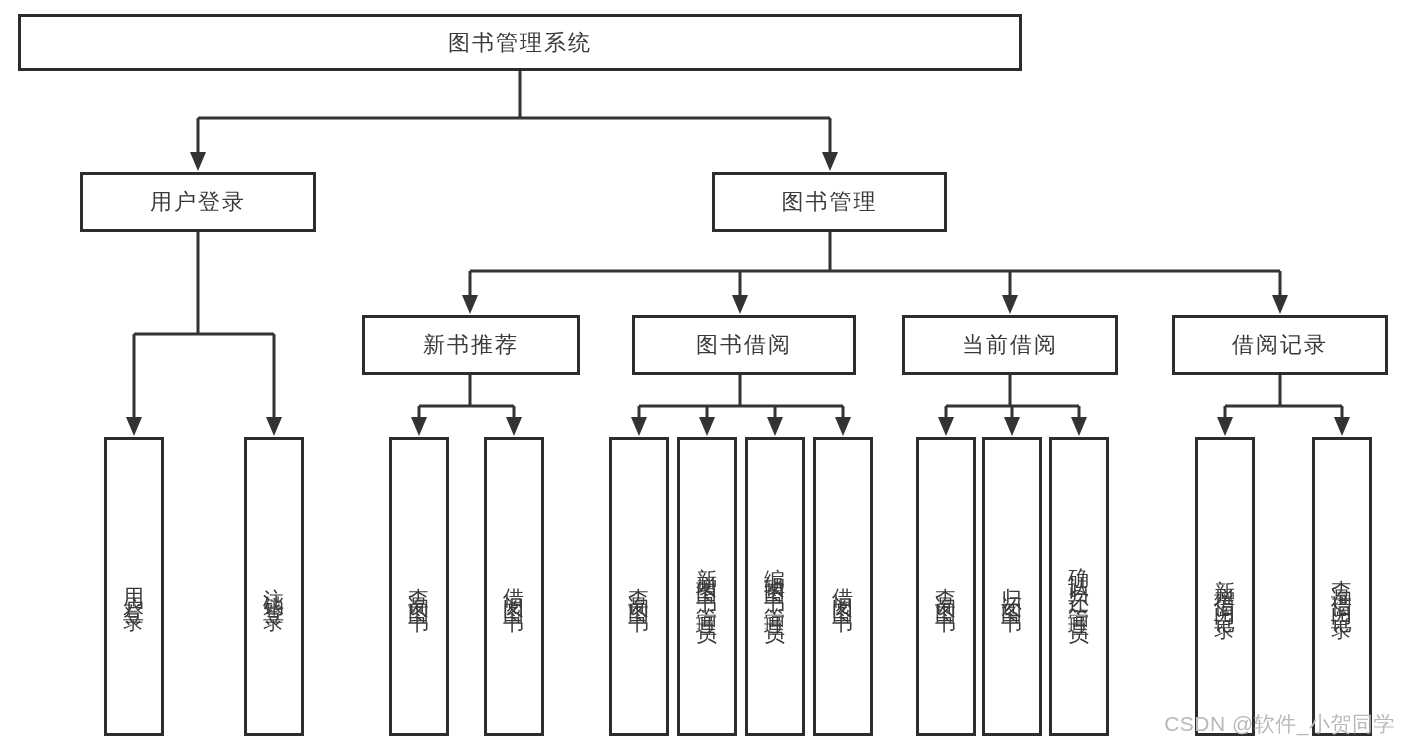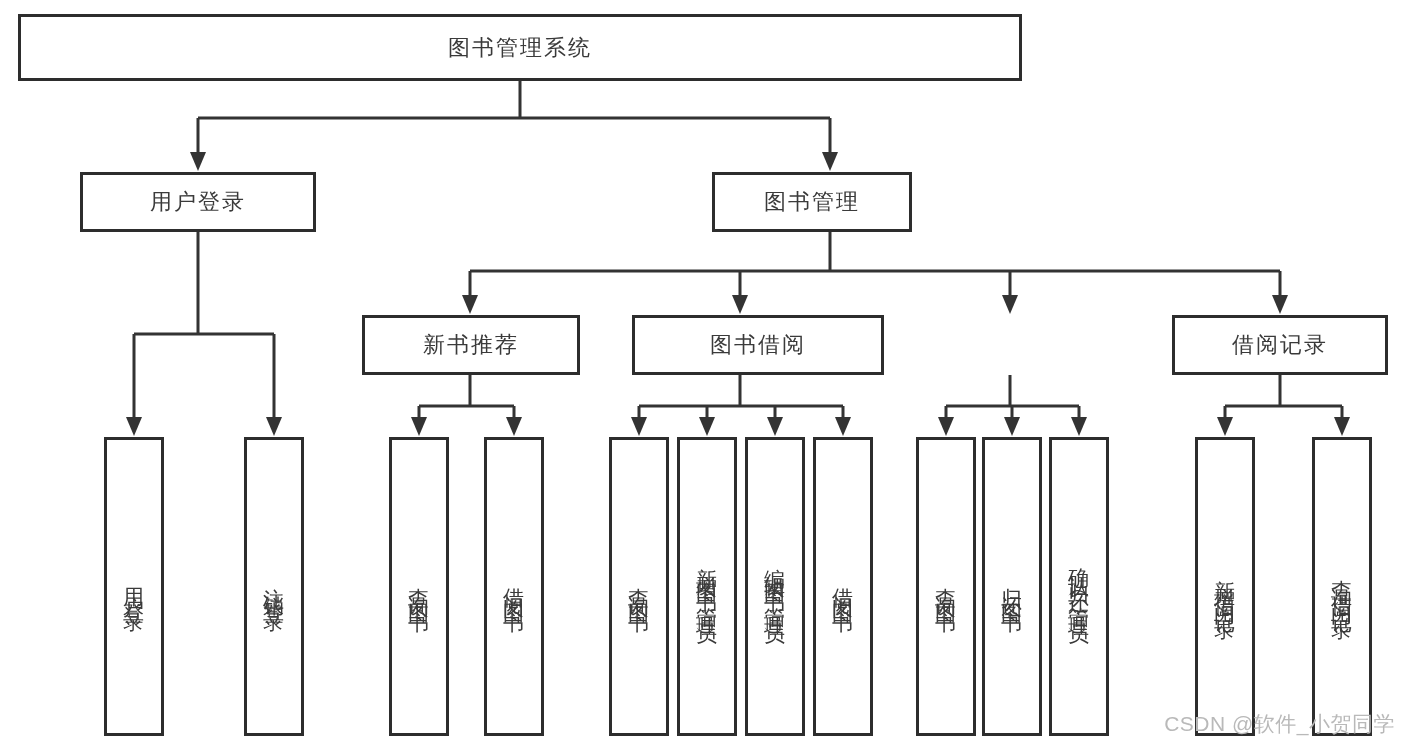--- a/index.html
+++ b/index.html
@@ -37,21 +37,21 @@
     justify-content: center;
     z-index: 2;
   }
   .h-box {
     font-size: 22px;
     letter-spacing: 2px;
     height: 60px;
   }
   .root-box {
     left: 18px; top: 14px;
-    width: 1004px; height: 67px;
+    width: 1004px; height: 57px;
   }
   .v-box {
     top: 437px;
     width: 60px; height: 299px;
     writing-mode: vertical-rl;
     text-orientation: mixed;
     font-size: 21px;
     letter-spacing: 8px;
     line-height: 1;
   }
@@ -114,29 +114,32 @@
     </g>
   </svg>
 
   <div class="box h-box root-box">
     <span>图书管理系统</span>
   </div>
 
   <div class="box h-box" style="left:80px; top:172px; width:236px;">
     <span>用户登录</span>
   </div>
-  <div class="box h-box" style="left:712px; top:172px; width:200px;justify-content:center;">
+  <div class="box h-box" style="left:712px; top:172px; width:235px;justify-content:center;">
     <span>图书管理</span>
   </div>
 
   <div class="box h-box" style="left:362px; top:315px; width:218px;">
     <span>新书推荐</span>
   </div>
-  <div class="box h-box" style="left:632px; top:315px; width:252px;">
+  <div class="box h-box" style="left:632px; top:315px; width:224px;">
     <span>图书借阅</span>
+  </div>
+  <div class="box h-box" style="left:902px; top:315px; width:216px;">
+    <span>当前借阅</span>
   </div>
   <div class="box h-box" style="left:1172px; top:315px; width:216px;">
     <span>借阅记录</span>
   </div>
 
   <div class="box v-box" style="left:104px;">
     <span>用户登录</span>
   </div>
   <div class="box v-box" style="left:244px;">
     <span>注销登录</span>

